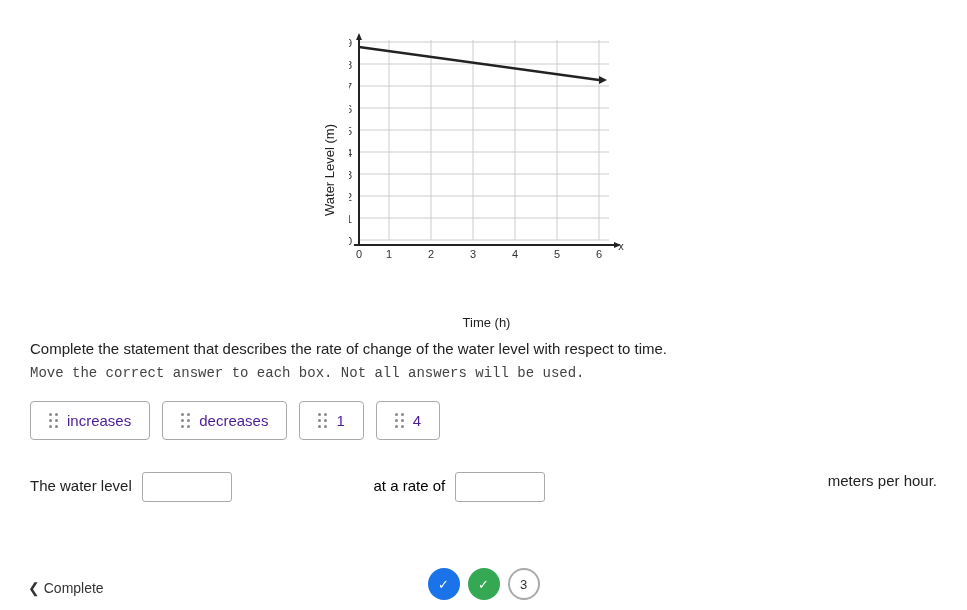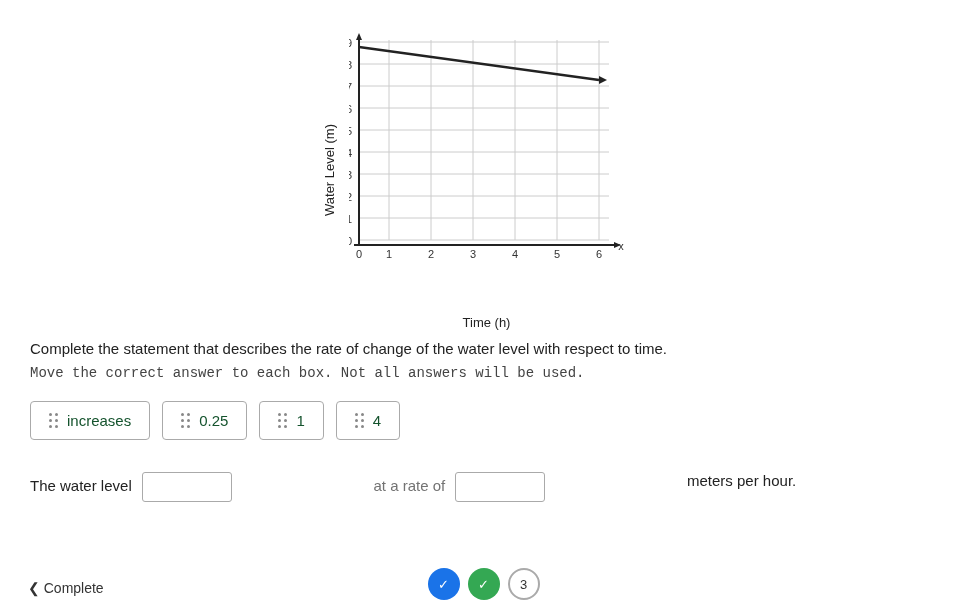--- a/index.html
+++ b/index.html
@@ -88,21 +88,21 @@
     .answer-tile {
       display: flex;
       align-items: center;
       gap: 8px;
       border: 1.5px solid #aaa;
       border-radius: 4px;
       padding: 10px 18px;
       background: #fff;
       cursor: grab;
       font-size: 15px;
-      color: #14532d;
+      color: #4c1d95;
       user-select: none;
     }
 
     .drag-dots {
       display: grid;
       grid-template-columns: repeat(2, 4px);
       grid-template-rows: repeat(3, 4px);
       gap: 2px;
     }
     .drag-dot {
@@ -123,30 +123,31 @@
 
     .fill-left {
       font-size: 15px;
       color: #222;
       min-width: 130px;
       padding-top: 2px;
     }
 
     .fill-middle {
       font-size: 15px;
-      color: #737373;
+      color: #000000;
       text-align: center;
       flex: 1;
       padding-top: 2px;
       min-width: 200px;
     }
 
     .fill-right {
       font-size: 15px;
       color: #222;
+      text-align: right;
       padding-top: 2px;
       min-width: 250px;
     }
 
     .blank-box {
       display: inline-block;
       border: 1.5px solid #aaa;
       border-radius: 3px;
       min-width: 90px;
       min-height: 30px;
@@ -306,21 +307,21 @@
     </div>
     <div class="answer-tile">
       <div class="drag-dots">
         <div class="drag-dot"></div>
           <div class="drag-dot"></div>
         <div class="drag-dot"></div>
           <div class="drag-dot"></div>
         <div class="drag-dot"></div>
           <div class="drag-dot"></div>
       </div>
-      <span>0.25</span>
+      <span>decreases</span>
     </div>
     <div class="answer-tile">
       <div class="drag-dots">
         <div class="drag-dot"></div>
           <div class="drag-dot"></div>
         <div class="drag-dot"></div>
           <div class="drag-dot"></div>
         <div class="drag-dot"></div>
           <div class="drag-dot"></div>
       </div>

